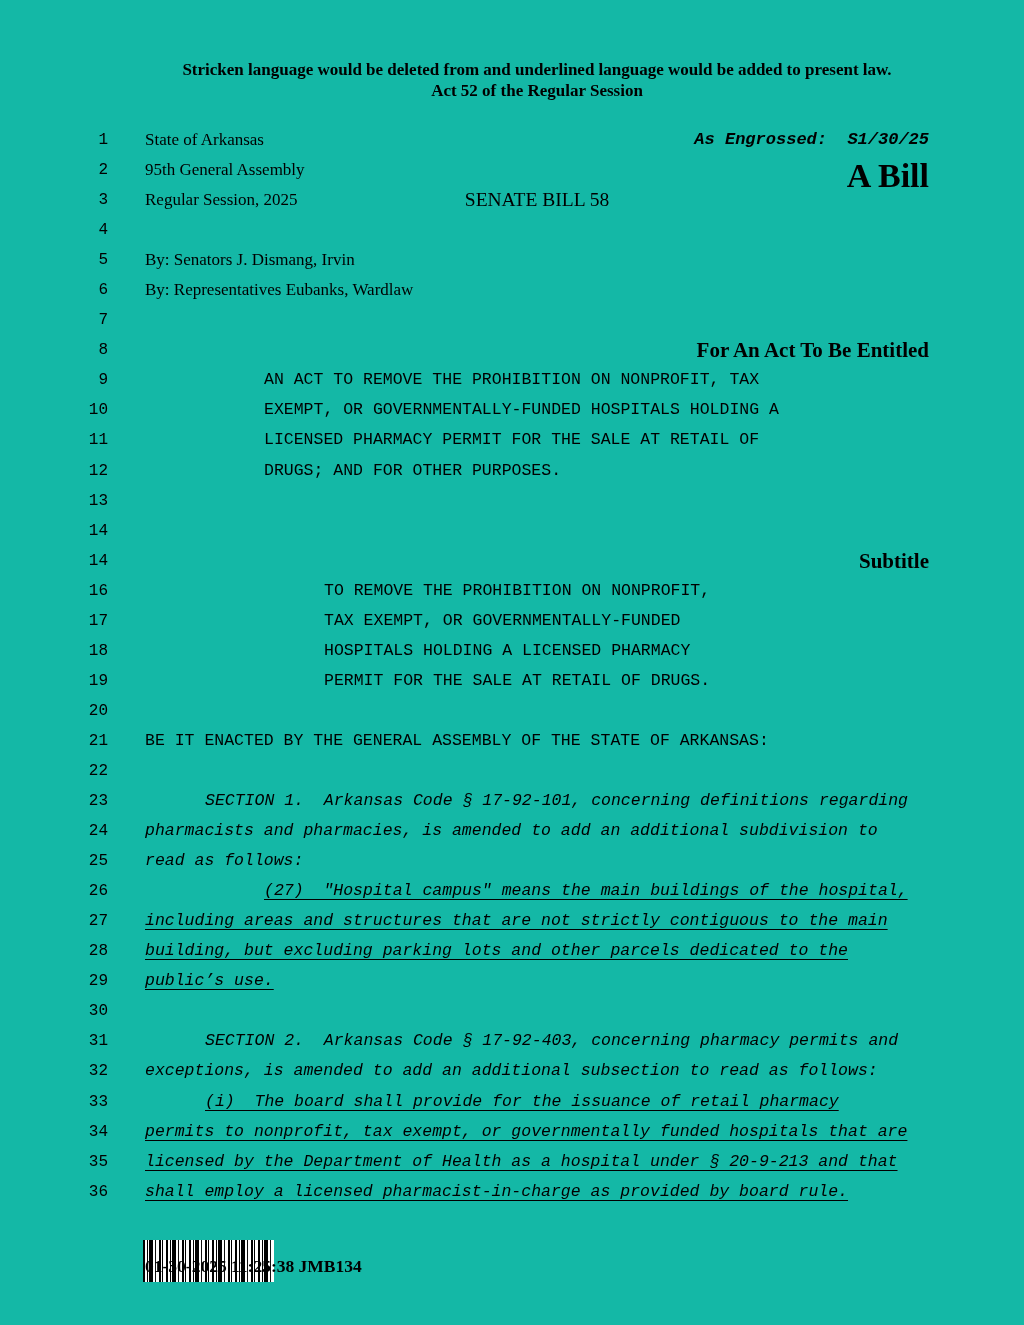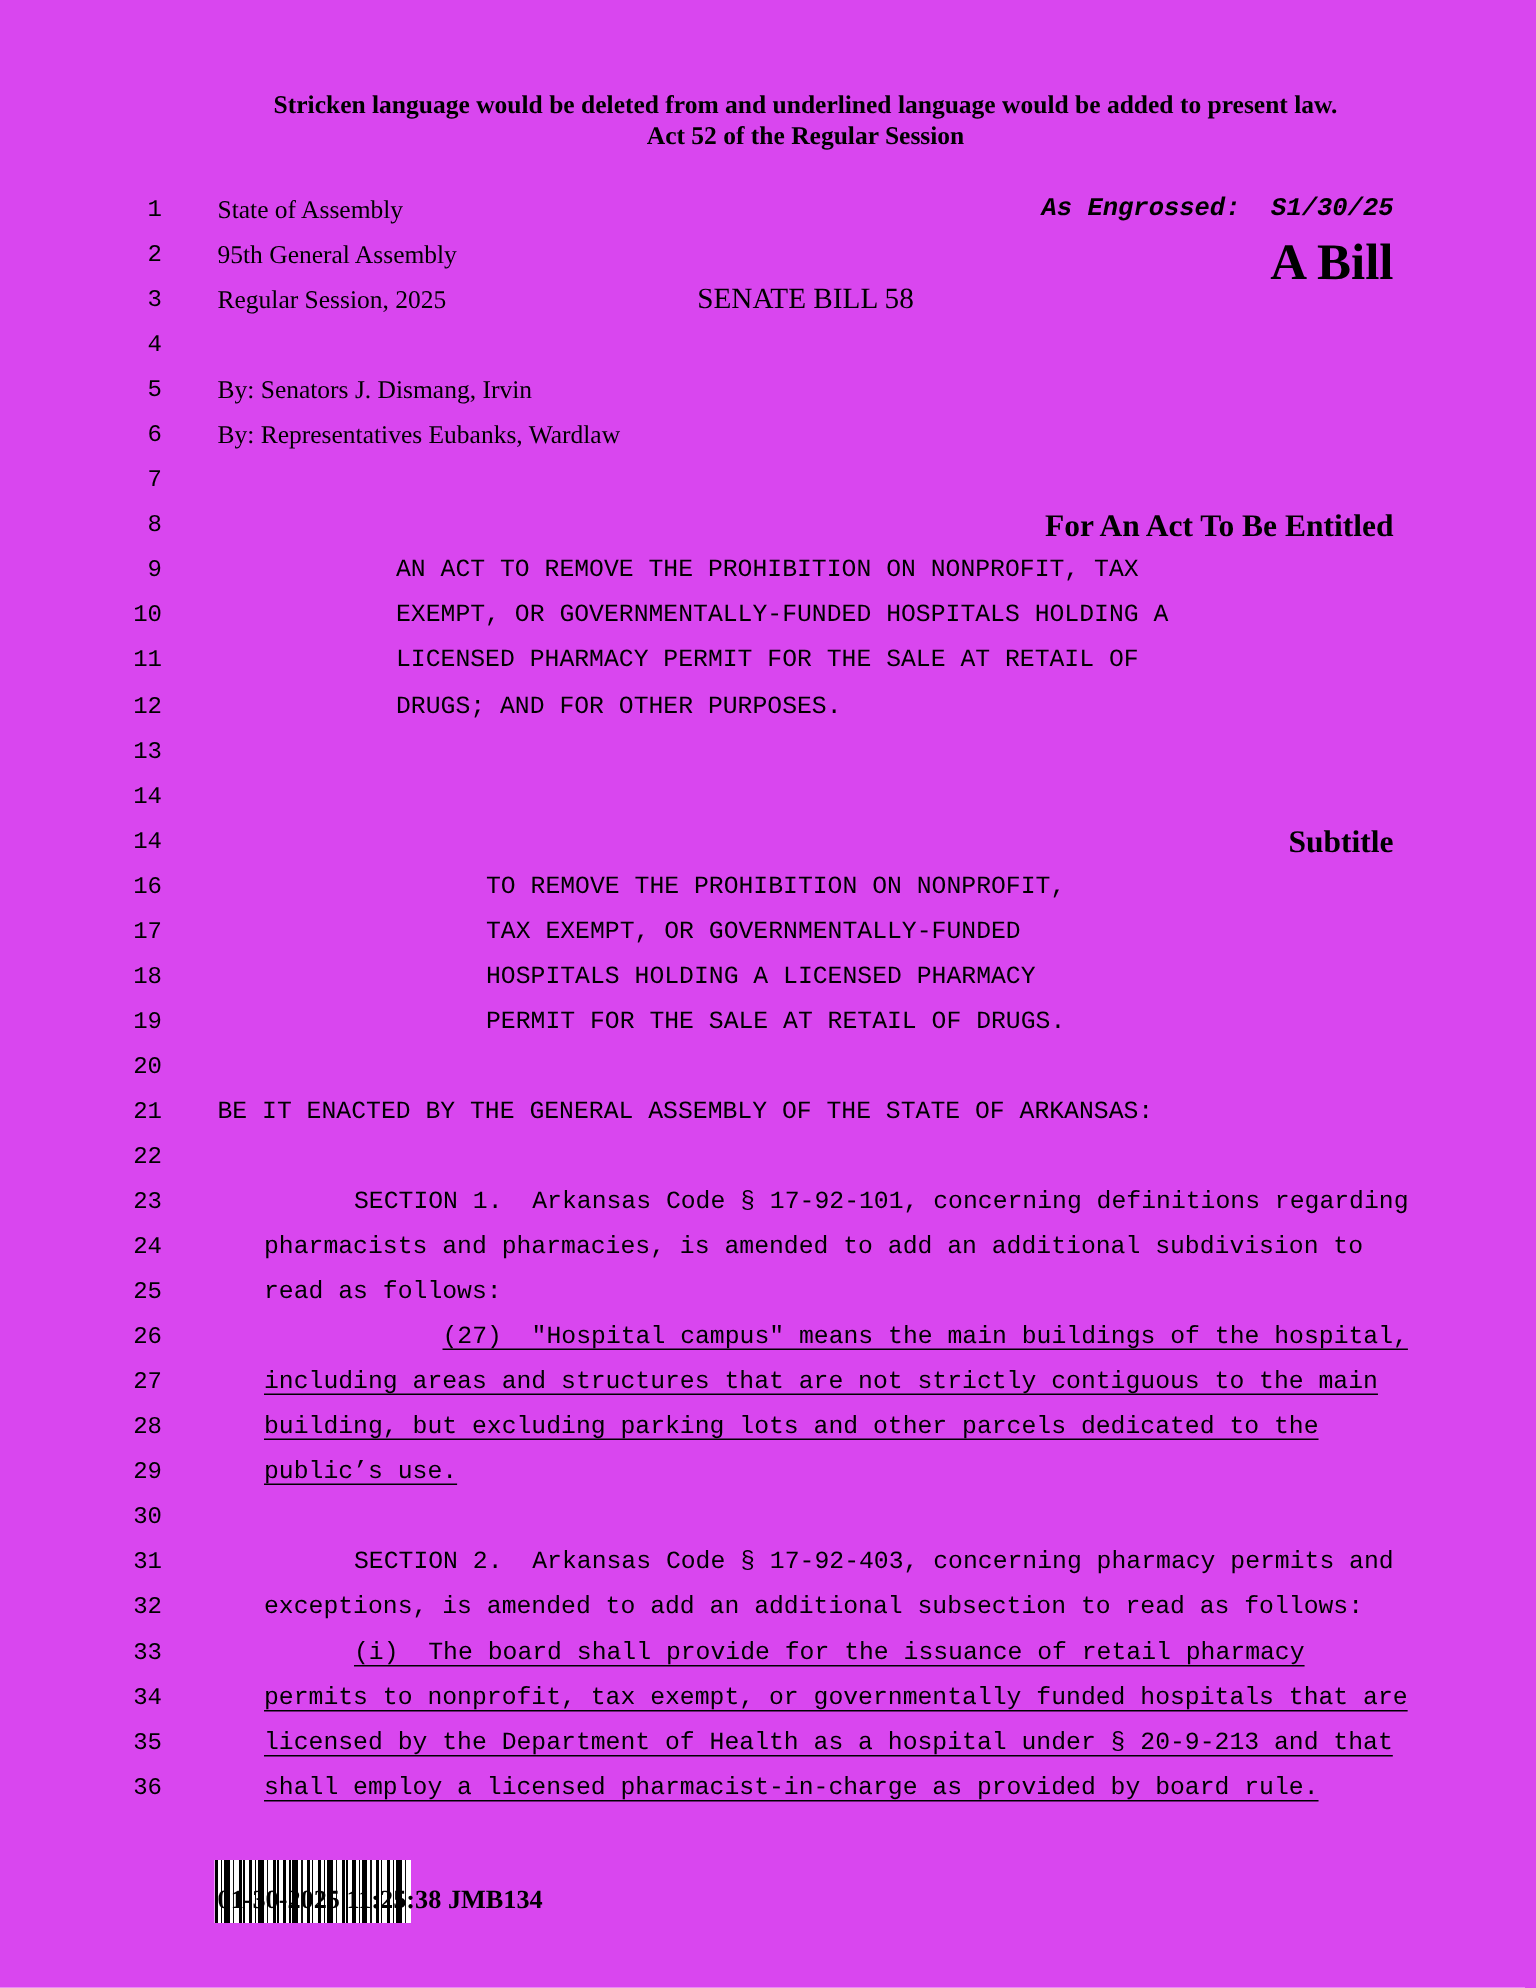--- a/index.html
+++ b/index.html
@@ -1,38 +1,38 @@
 <!DOCTYPE html>
 <html><head>
 <meta charset="utf-8">
 <style>
   html,body{margin:0;padding:0;}
   body{width:1024px;height:1325px;background:#ffffff;position:relative;overflow:hidden;
        font-family:"Liberation Serif",serif;color:#000;}
-  .page{position:absolute;inset:0;background:#d946ef;}
+  .page{position:absolute;inset:0;background:#14b8a6;}
 
   
   .notice{position:absolute;top:59px;left:145px;width:784px;text-align:center;
           font-family:"Liberation Serif",serif;font-weight:bold;font-size:17px;line-height:21px;}
 
   
   .lines{position:absolute;top:125px;left:0;right:0;}
   .line{position:relative;height:30.05px;}
   .num{position:absolute;left:70px;width:38px;text-align:right;
        font-family:"Liberation Mono","DejaVu Sans Mono",monospace;font-size:16px;line-height:30.05px;}
   .part{position:absolute;left:145px;width:784px;line-height:30.05px;white-space:pre;color:#000;}
 
   
   .serif{font-family:"Liberation Serif",serif;font-size:17px;}
   .bill-number{font-family:"Liberation Serif",serif;font-size:19.5px;}
   .heading{font-family:"Liberation Serif",serif;font-size:21px;font-weight:bold;}
   .bill-title{font-family:Liberation Serif, serif;font-size:34px;font-weight:bold;top:6px;}
   .mono,.mono-italic,.mono-inserted,.mono-engrossed{
     font-family:"Liberation Mono","DejaVu Sans Mono",monospace;font-size:16.5px;}
-  .mono-italic,.mono-inserted{margin-left:31px;}
+  .mono-italic,.mono-inserted{font-style:italic;}
   .mono-inserted{text-decoration:underline;text-underline-offset:4px;text-decoration-thickness:1.3px;}
   .mono-engrossed{font-style:italic;font-weight:bold;font-size:17px;}
   .center{text-align:right;}
   .right{text-align:center;}
   .ind6{padding-left:60px;}
   .ind12{padding-left:119px;}
   .ind18{padding-left:179px;}
 
   
   .barcode{position:absolute;left:143px;top:1240px;width:131px;height:42px;
@@ -52,21 +52,21 @@
 <div class="page">
 
   <div class="notice">
     <div>Stricken language would be deleted from and underlined language would be added to present law.</div>
     <div>Act 52 of the Regular Session</div>
   </div>
 
   <div class="lines">
       <div class="line">
         <span class="num">1</span>
-        <span class="part serif">State of Assembly</span>
+        <span class="part serif">State of Arkansas</span>
         <span class="part mono-engrossed center">As Engrossed:  S1/30/25</span>
       </div>
       <div class="line">
         <span class="num">2</span>
         <span class="part serif">95th General Assembly</span>
         <span class="part bill-title center">A Bill</span>
       </div>
       <div class="line">
         <span class="num">3</span>
         <span class="part serif">Regular Session, 2025</span>

